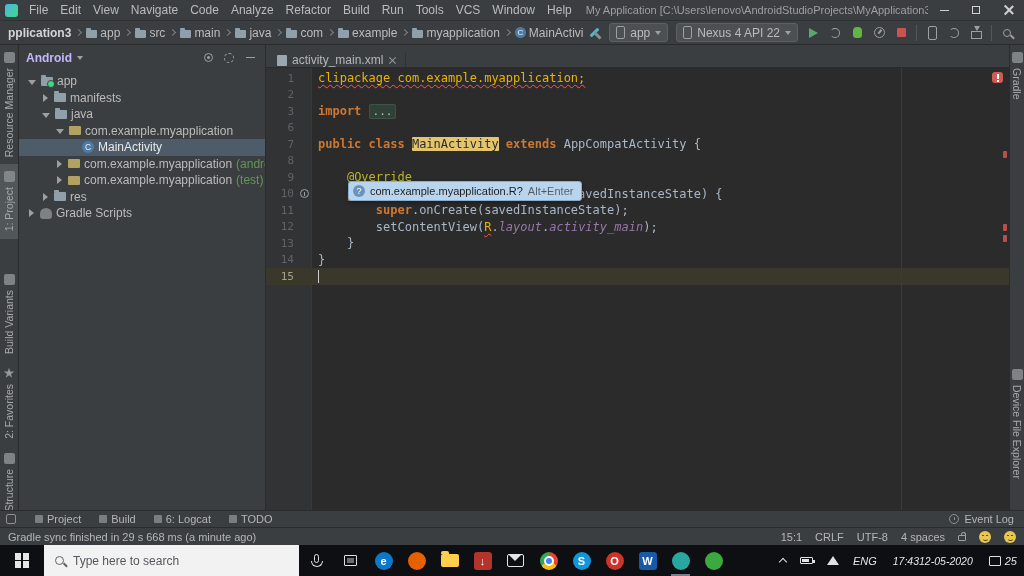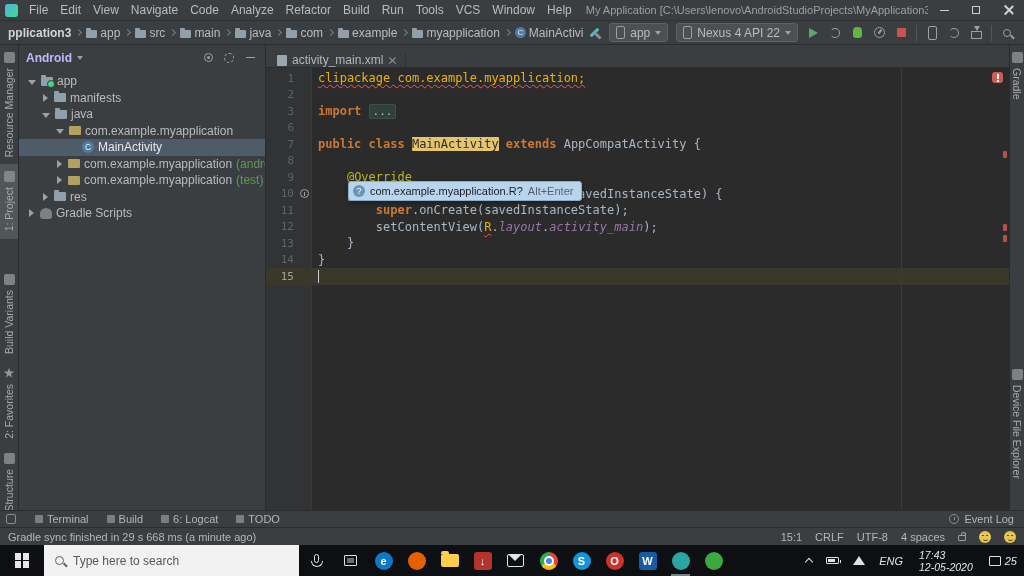--- a/index.html
+++ b/index.html
@@ -177,21 +177,21 @@
 .appic.chrome{background:conic-gradient(#ea4335 0 33%,#fbbc05 0 66%,#34a853 0 100%);position:relative;}
 .appic.chrome::after{content:"";position:absolute;left:4px;top:4px;width:6px;height:6px;border-radius:50%;background:#4285f4;border:2px solid #fff;}
 .run-underline{position:absolute;bottom:0;left:7px;right:7px;height:2px;background:#76808a;}
 .tray{margin-left:auto;display:flex;align-items:center;height:100%;font-style:italic;}
 .tray-btn{height:100%;display:flex;align-items:center;justify-content:center;padding:0 7px;color:#e3e5e8;font-size:11px;}
 .chev-up{width:6px;height:6px;border-left:1.5px solid #dfe1e4;border-top:1.5px solid #dfe1e4;transform:rotate(45deg);margin-top:3px;}
 .batt{width:13px;height:7px;border:1.2px solid #dfe1e4;border-radius:1px;position:relative;}
 .batt::after{content:"";position:absolute;right:-3px;top:1.5px;width:1.5px;height:3px;background:#dfe1e4;}
 .batt::before{content:"";position:absolute;left:1px;top:1px;bottom:1px;width:7px;background:#dfe1e4;}
 .wifi{width:0;height:0;border-left:6px solid transparent;border-right:6px solid transparent;border-bottom:9px solid #dfe1e4;}
-.clockblk{display:flex;flex-direction:column;justify-content:center;font-size:10.5px;line-height:12px;color:#e3e5e8;padding:0 9px;}
+.clockblk{display:flex;flex-direction:row;align-items:center;justify-content:center;font-size:10.5px;line-height:12px;color:#e3e5e8;padding:0 9px;}
 .notif{gap:4px;}
 .notif-icon{width:12px;height:10px;border:1.2px solid #dfe1e4;border-radius:1px;}
 </style>
 </head>
 <body>
 
 <div class="screen">
 
   <div class="titlebar">
     <div class="app-logo"></div>
@@ -508,21 +508,21 @@
           <span class="vtext-r">Device File Explorer</span>
         </div>
       </div>
   </div>
 
   <div class="twb">
     <span class="tw-switch"></span>
     <span class="tw-left">
         <span class="tw-item">
           <span class="tw-ic"></span>
-          <span>Terminal</span>
+          <span>Project</span>
         </span>
         <span class="tw-item">
           <span class="tw-ic"></span>
           <span>Build</span>
         </span>
         <span class="tw-item">
           <span class="tw-ic"></span>
           <span>6: Logcat</span>
         </span>
         <span class="tw-item">

